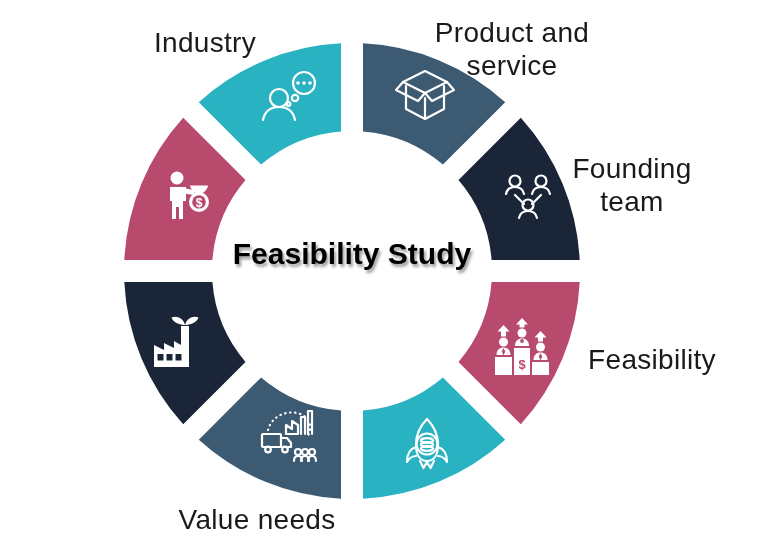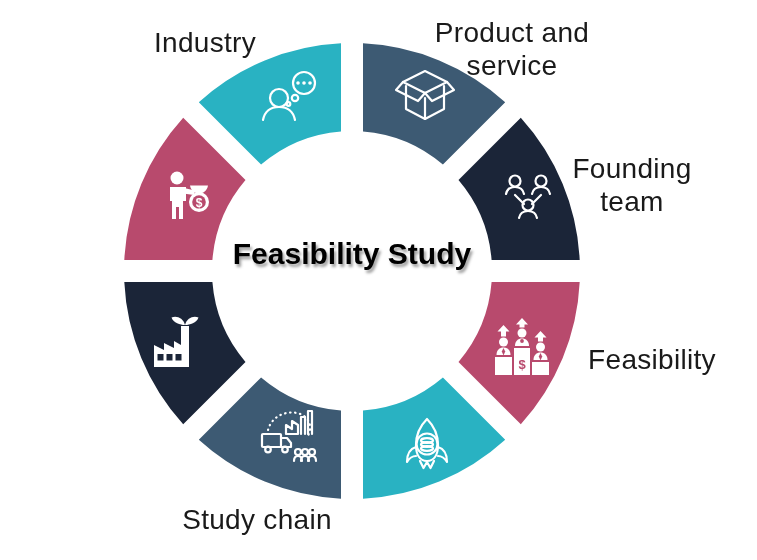--- a/index.html
+++ b/index.html
@@ -172,18 +172,18 @@
     <span>Founding</span>
     <span>team</span>
   </div>
 
   <div class="label" style="left:652px;top:343px;">
     <span>Feasibility</span>
   </div>
 
 
   <div class="label" style="left:257px;top:503px;">
-    <span>Study chain</span>
+    <span>Value needs</span>
   </div>
 
 
 
 </div>
 
 </body></html>

